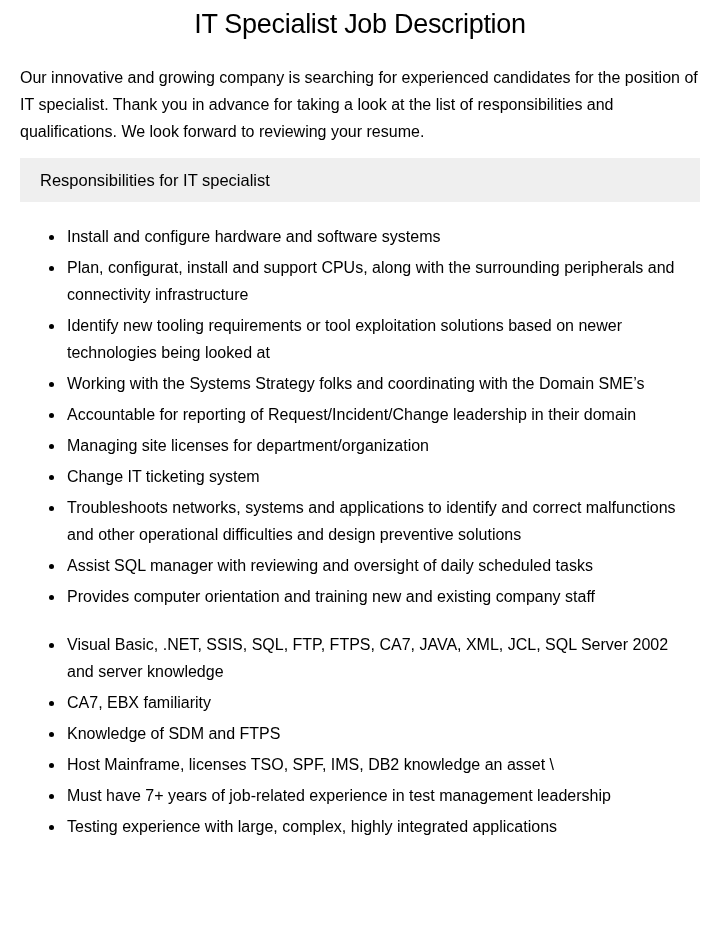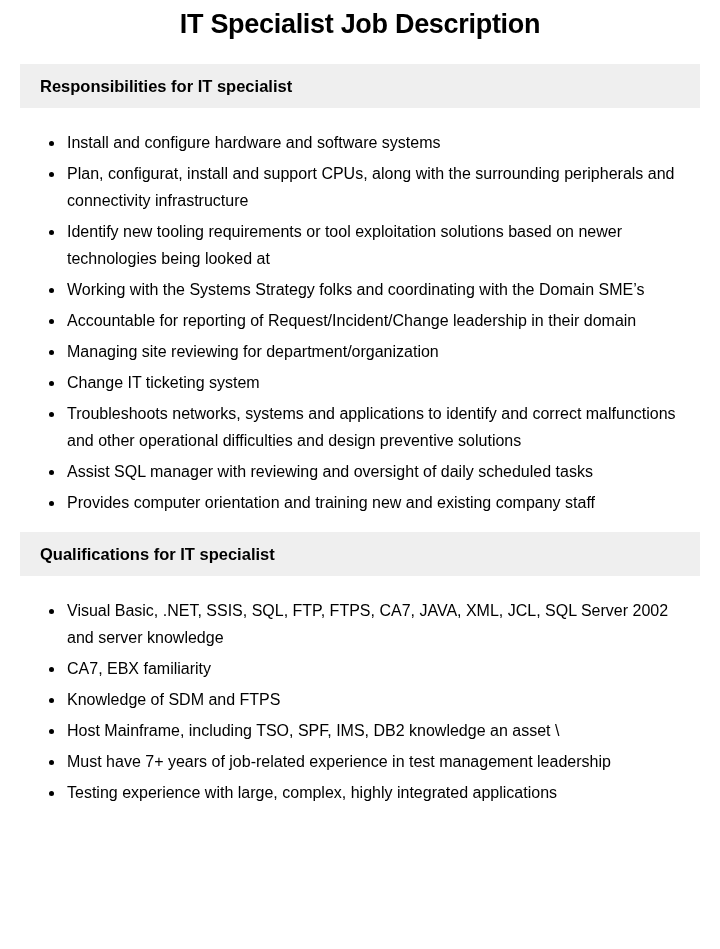--- a/index.html
+++ b/index.html
@@ -14,39 +14,39 @@
     font-family: "Liberation Sans", sans-serif;
     box-sizing: border-box;
   }
   .page {
     padding: 8px 20px 20px 20px;
     box-sizing: border-box;
   }
   .doc-title {
     margin: 0 0 24px 0;
     font-size: 27px;
-    font-weight: bold;
+    font-weight: normal;
     text-align: center;
     letter-spacing: -0.3px;
     line-height: 1.2;
   }
   .intro {
     margin: 0 0 13px 0;
     font-size: 16px;
     line-height: 27px;
   }
   .section-bar {
     background: var(--section-bg, #efefef);
     padding: 13px 20px;
     margin: 0;
   }
   .section-heading {
     margin: 0;
     font-size: 16.5px;
-    font-weight: bold;
+    font-weight: normal;
     line-height: 18px;
   }
   ul.bullet-list {
     margin: 21px 0 16px 0;
     padding-left: 41px;
     font-size: 16px;
     line-height: 27px;
     list-style-type: disc;
   }
   ul.bullet-list li {
@@ -54,44 +54,42 @@
     padding-left: 2px;
   }
 </style>
 </head>
 <body>
 
 <div class="page">
 
   <h1 class="doc-title">IT Specialist Job Description</h1>
 
+  <p class="intro">Our innovative and growing company is searching for experienced candidates for the position of IT specialist. Thank you in advance for taking a look at the list of responsibilities and qualifications. We look forward to reviewing your resume.</p>
 
   <div class="section-bar">
     <h2 class="section-heading">Responsibilities for IT specialist</h2>
   </div>
 
   <ul class="bullet-list">
     <li>Install and configure hardware and software systems</li>
     <li>Plan, configurat, install and support CPUs, along with the surrounding peripherals and connectivity infrastructure</li>
     <li>Identify new tooling requirements or tool exploitation solutions based on newer technologies being looked at</li>
     <li>Working with the Systems Strategy folks and coordinating with the Domain SME’s</li>
     <li>Accountable for reporting of Request/Incident/Change leadership in their domain</li>
-    <li>Managing site reviewing for department/organization</li>
+    <li>Managing site licenses for department/organization</li>
     <li>Change IT ticketing system</li>
     <li>Troubleshoots networks, systems and applications to identify and correct malfunctions and other operational difficulties and design preventive solutions</li>
     <li>Assist SQL manager with reviewing and oversight of daily scheduled tasks</li>
     <li>Provides computer orientation and training new and existing company staff</li>
   </ul>
 
-  <div class="section-bar">
-    <h2 class="section-heading">Qualifications for IT specialist</h2>
-  </div>
 
   <ul class="bullet-list">
     <li>Visual Basic, .NET, SSIS, SQL, FTP, FTPS, CA7, JAVA, XML, JCL, SQL Server 2002 and server knowledge</li>
     <li>CA7, EBX familiarity</li>
     <li>Knowledge of SDM and FTPS</li>
-    <li>Host Mainframe, including TSO, SPF, IMS, DB2 knowledge an asset \</li>
+    <li>Host Mainframe, licenses TSO, SPF, IMS, DB2 knowledge an asset \</li>
     <li>Must have 7+ years of job-related experience in test management leadership</li>
     <li>Testing experience with large, complex, highly integrated applications</li>
   </ul>
 
 </div>
 
 </body></html>

